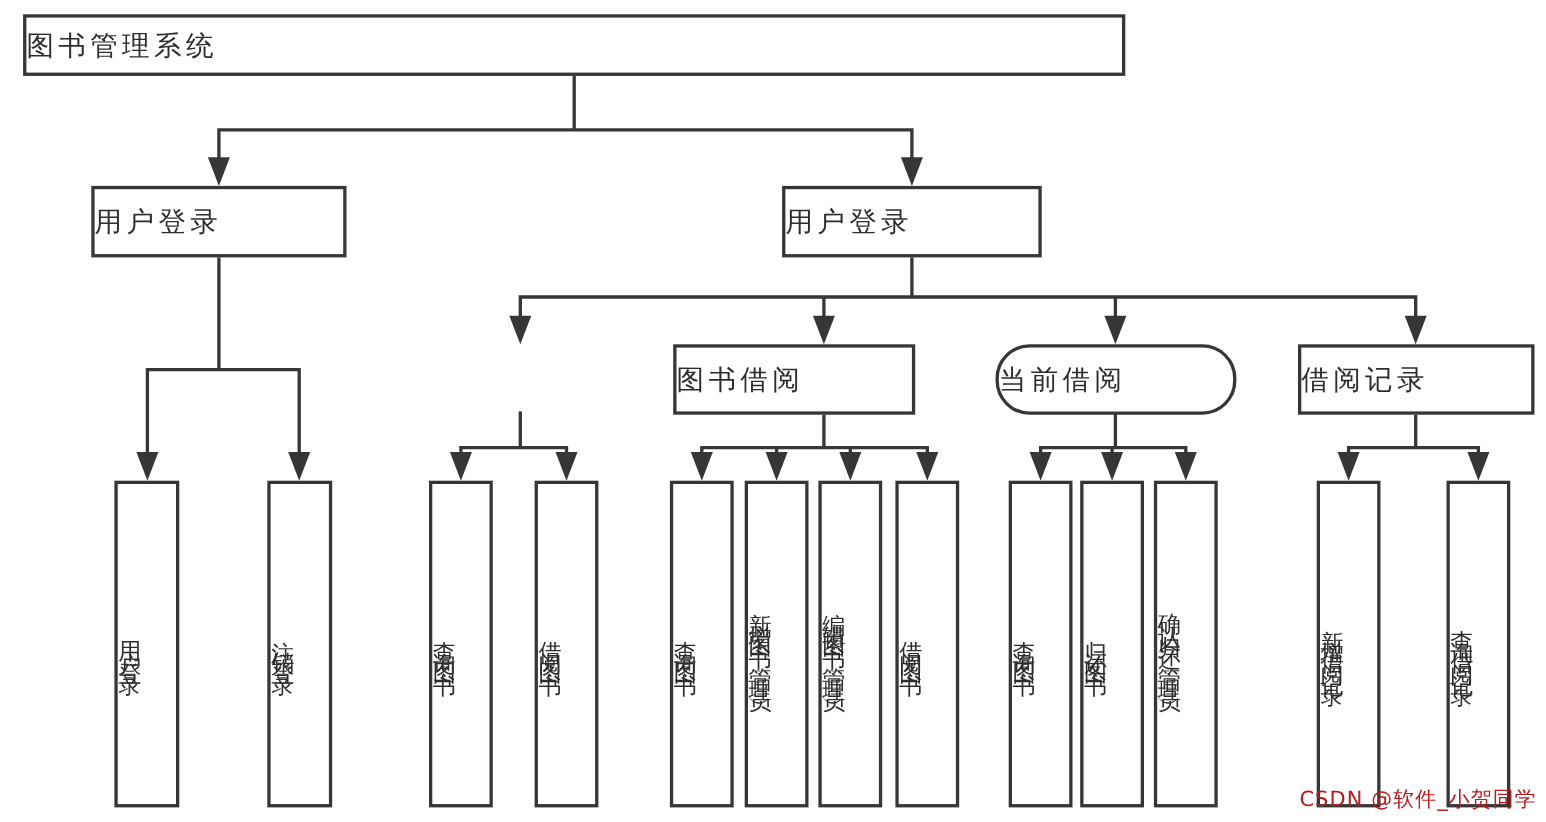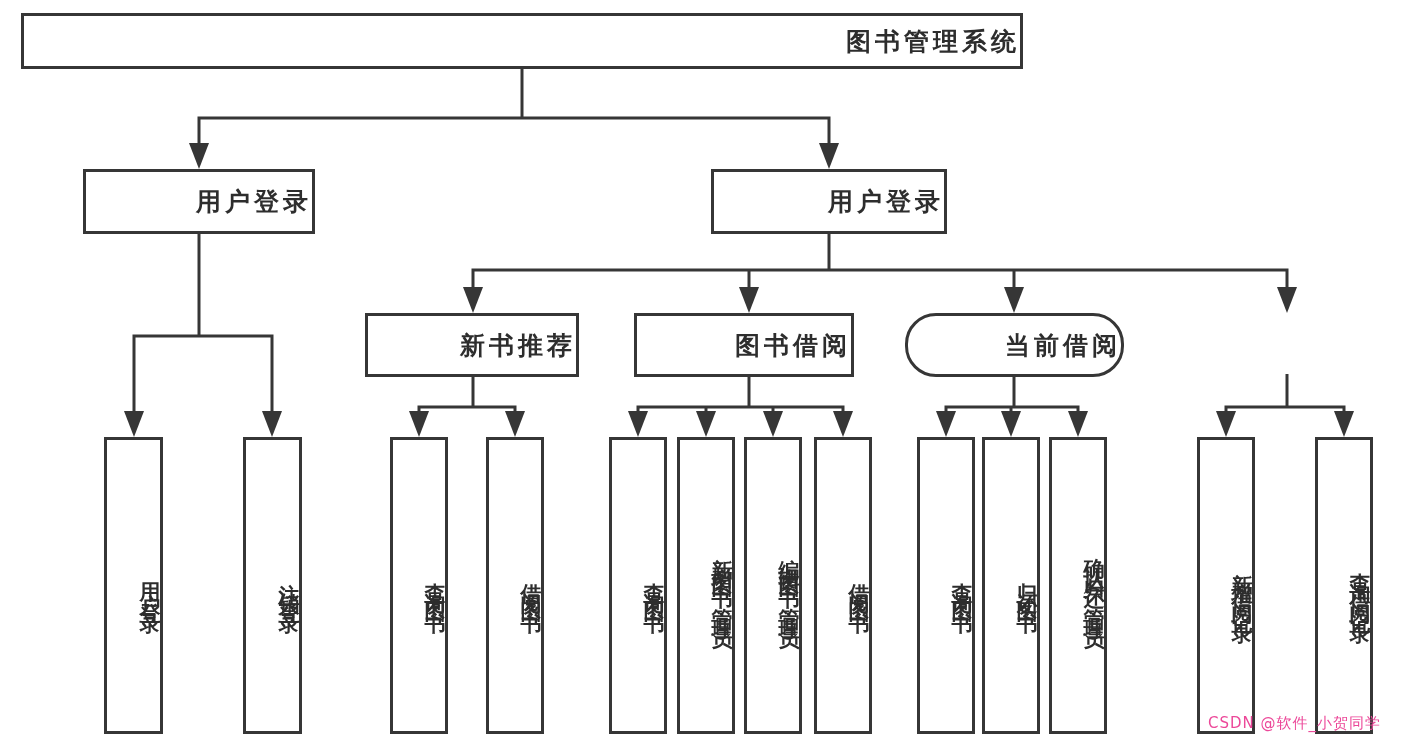--- a/index.html
+++ b/index.html
@@ -16,43 +16,42 @@
     left: 0; top: 0;
     width: 1405px; height: 747px;
   }
   .box {
     position: absolute;
     box-sizing: border-box;
     border: 3px solid #363636;
     background: #ffffff;
     display: flex;
     align-items: center;
-    justify-content: flex-end;
+    justify-content: flex-start;
     color: #2d2d2d;
-    font-weight: bold;
   }
   .hlabel {
     font-size: 25px;
     letter-spacing: 4px;
     white-space: nowrap;
   }
   .vlabel {
     writing-mode: vertical-rl;
     text-orientation: mixed;
     font-size: 21px;
     letter-spacing: 10px;
     line-height: 1;
     white-space: nowrap;
   }
   .watermark {
     position: absolute;
     top: 714px;
-    right: 24px;
-    font-size: 15px;
-    color: #ec4899;
+    right: 8px;
+    font-size: 19px;
+    color: #b91c1c;
     letter-spacing: 1px;
     z-index: 5;
     white-space: nowrap;
   }
 </style>
 </head>
 <body>
 
 <div class="canvas">
 
@@ -115,28 +114,28 @@
     <span class="hlabel">图书管理系统</span>
   </div>
 
   <div class="box" style="left:83px; top:169px; width:232px; height:65px;">
     <span class="hlabel">用户登录</span>
   </div>
   <div class="box" style="left:711px; top:169px; width:236px; height:65px;">
     <span class="hlabel">用户登录</span>
   </div>
 
-  <div class="box" style="left:365px; top:313px; width:214px; height:64px;">
-    <span class="hlabel">新书推荐</span>
-  </div>
-  <div class="box" style="left:634px; top:313px; width:220px; height:64px;">
+  <div class="box" style="left:612px; top:313px; width:220px; height:64px;">
     <span class="hlabel">图书借阅</span>
   </div>
   <div class="box" style="left:905px; top:313px; width:219px; height:64px;border-radius:31px;">
     <span class="hlabel">当前借阅</span>
+  </div>
+  <div class="box" style="left:1180px; top:313px; width:215px; height:64px;">
+    <span class="hlabel">借阅记录</span>
   </div>
 
   <div class="box" style="left:104px; top:437px; width:59px; height:297px;">
     <span class="vlabel">用户登录</span>
   </div>
   <div class="box" style="left:243px; top:437px; width:59px; height:297px;">
     <span class="vlabel">注销登录</span>
   </div>
 
   <div class="box" style="left:390px; top:437px; width:58px; height:297px;">

